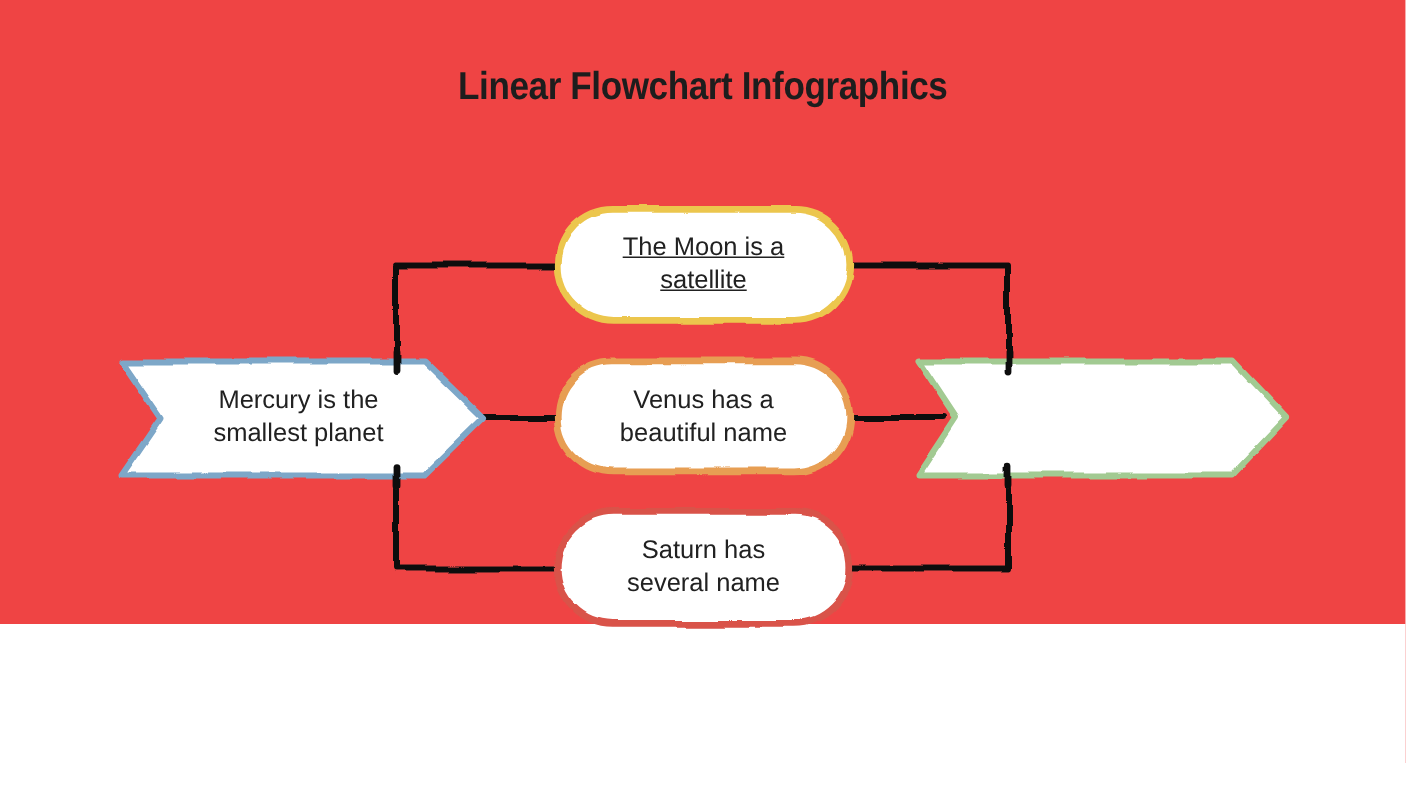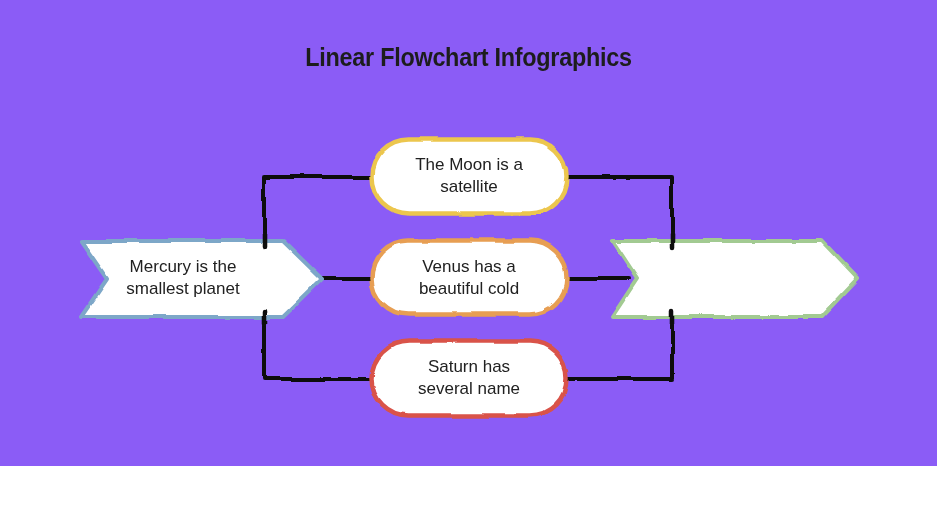--- a/index.html
+++ b/index.html
@@ -7,22 +7,22 @@
     padding: 0;
     background: #ffffff;
     width: 937px;
     height: 527px;
     overflow: hidden;
     font-family: "Liberation Sans", sans-serif;
   }
   .canvas {
     position: relative;
     width: 937px;
-    height: 466px;
-    background: #8b5cf6;
+    height: 416px;
+    background: #ef4444;
   }
   svg.diagram-svg {
     position: absolute;
     left: 0;
     top: 0;
   }
   .page-title {
     position: absolute;
     left: 0;
     right: 0;
@@ -41,22 +41,22 @@
     position: absolute;
     display: flex;
     align-items: center;
     justify-content: center;
     text-align: center;
     font-size: 17px;
     line-height: 22px;
     color: #212121;
     white-space: pre-line;
   }
-  .label-mercury { left: 78px;  top: 248px; width: 210px; height: 60px; }
-  .label-moon    { left: 379px; top: 147px; width: 180px; height: 58px; }
+  .label-mercury { left: 94px;  top: 248px; width: 210px; height: 60px; }
+  .label-moon    { left: 379px; top: 147px; width: 180px; height: 58px; text-decoration: underline; }
   .label-venus   { left: 379px; top: 249px; width: 180px; height: 58px; }
   .label-saturn  { left: 379px; top: 349px; width: 180px; height: 58px; }
   .label-mars    { left: 640px; top: 249px; width: 192px; height: 58px; }
 </style>
 </head>
 <body>
 
 <div class="canvas">
 
   <svg class="diagram-svg" width="937" height="527" viewBox="0 0 937 527">
@@ -94,19 +94,19 @@
 
   <div class="page-title">Linear Flowchart Infographics</div>
 
   <div class="node-label label-mercury">Mercury is the
 smallest planet</div>
 
   <div class="node-label label-moon">The Moon is a
 satellite</div>
 
   <div class="node-label label-venus">Venus has a
-beautiful cold</div>
+beautiful name</div>
 
   <div class="node-label label-saturn">Saturn has
 several name</div>
 
 
 </div>
 
 </body></html>

